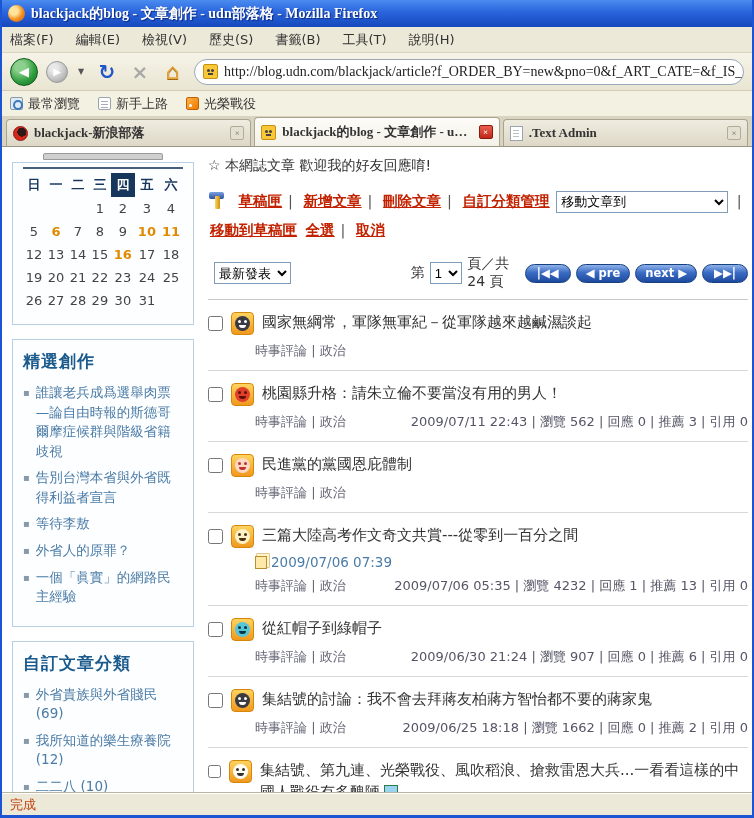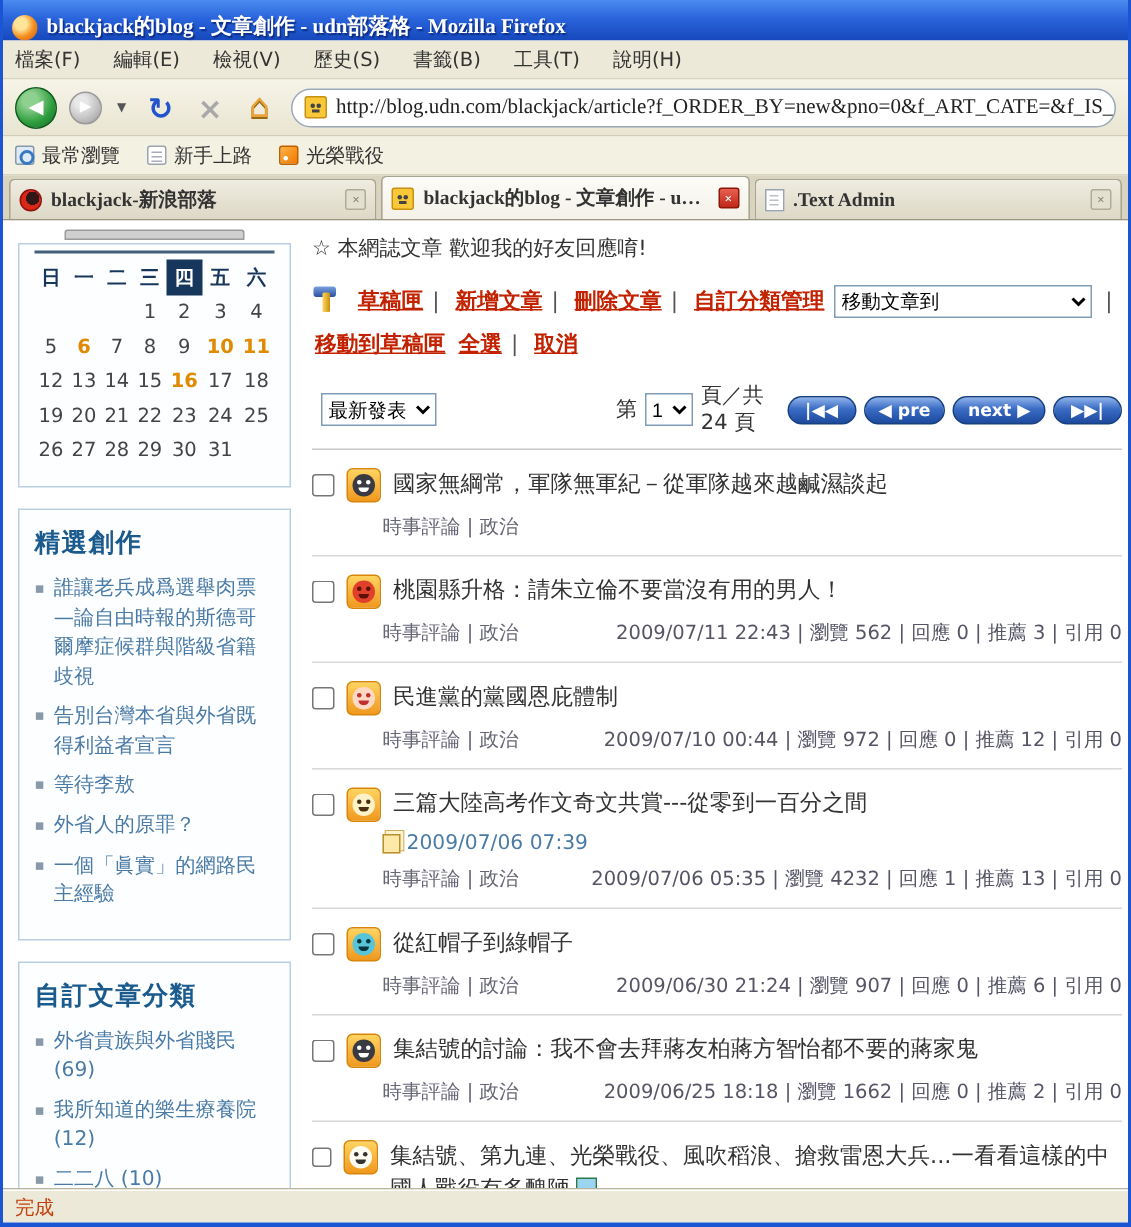--- a/index.html
+++ b/index.html
@@ -3,21 +3,21 @@
 <meta charset="utf-8">
 <style>
   * { margin:0; padding:0; box-sizing:border-box; }
   html,body { width:754px; height:818px; overflow:hidden; }
   body { font-family:"DejaVu Sans","Liberation Sans",sans-serif; font-size:13px; color:#333; background:#fff; }
   .window { width:754px; height:818px; display:flex; flex-direction:column;
             border-left:2px solid #1c55d4; border-right:2px solid #1c55d4; background:#fff; }
 
   
   .titlebar { height:27px; flex:0 0 27px; background:linear-gradient(180deg,#4a8cf0 0%,#2a64dc 45%,#1648bc 100%);
-              display:flex; align-items:flex-end; padding:0 6px; gap:6px; }
+              display:flex; align-items:center; padding:0 6px; gap:6px; }
   .titlebar .title { color:#fff; font-weight:bold; font-size:14px; font-family:"Liberation Serif","DejaVu Serif",serif;
                      text-shadow:1px 1px 1px #0a2a80; white-space:nowrap; }
   .ff-icon { width:17px; height:17px; border-radius:50%;
              background:radial-gradient(circle at 35% 35%, #ffe49a 0 25%, #f59020 55%, #c2541a 100%); }
 
   
   .menubar { height:26px; flex:0 0 26px; background:#ece9d8; border-bottom:1px solid #d8d4c0;
              display:flex; align-items:center; padding:0 8px; gap:22px; }
   .menubar span { cursor:default; }
 
@@ -406,21 +406,20 @@
               <span class="face" style="background-color:#ffd9c4">
                 <i class="eye l" style="background-color:#c03030"></i>
                 <i class="eye r" style="background-color:#c03030"></i>
                 <i class="mouth" style="background-color:#c03030"></i>
               </span>
             </span>
           <span class="atitle">民進黨的黨國恩庇體制</span>
         </div>
         <div class="ameta">
             <span>時事評論 | 政治</span>
-            <span class="stats">2009/07/10 00:44  | 瀏覽 972 | 回應 0 | 推薦 12 | 引用 0</span>
           </div>
       </div>
 
       <div class="article">
         <div class="arow">
           <input type="checkbox" style="">
           <span class="emot">
               <span class="face" style="background-color:#fff2c8">
                 <i class="eye l" style="background-color:#4a3010"></i>
                 <i class="eye r" style="background-color:#4a3010"></i>

